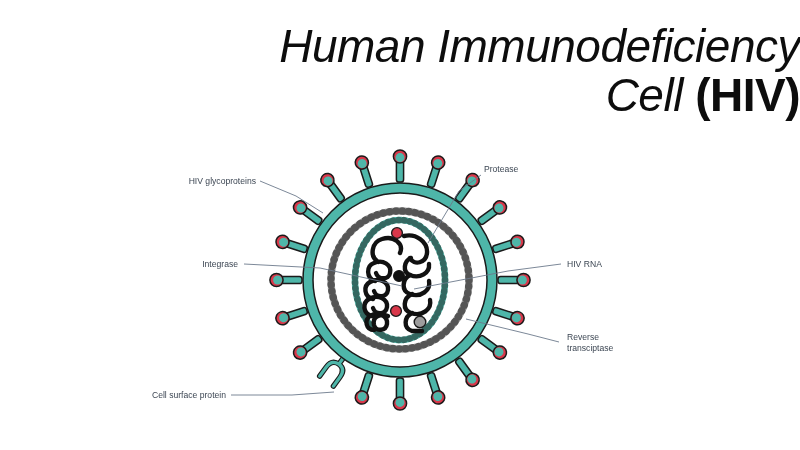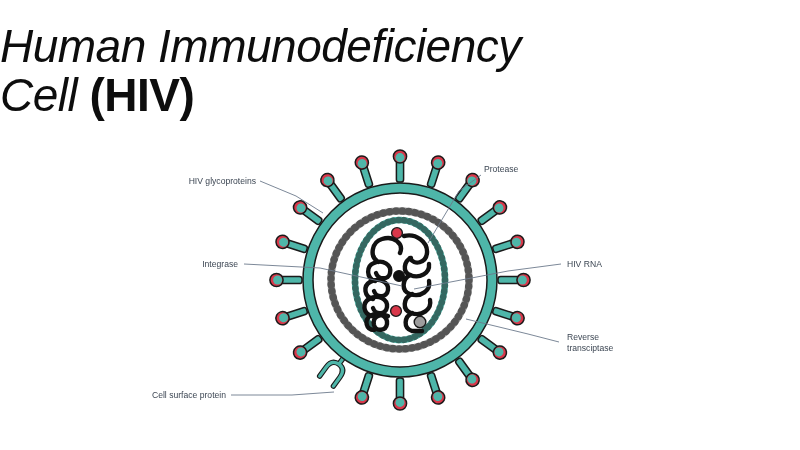--- a/index.html
+++ b/index.html
@@ -17,21 +17,21 @@
   #slide {
     position: absolute;
     inset: 0;
     background: #ffffff;
   }
   #title-block {
     position: absolute;
     left: 0;
     top: 22px;
     width: 800px;
-    text-align: left;
+    text-align: right;
     line-height: 1.06;
   }
   .title-line {
     font-family: "Liberation Sans", sans-serif;
     font-size: 46px;
     font-style: italic;
     font-weight: 400;
     color: #0d0d0d;
     letter-spacing: -0.5px;
     white-space: nowrap;

